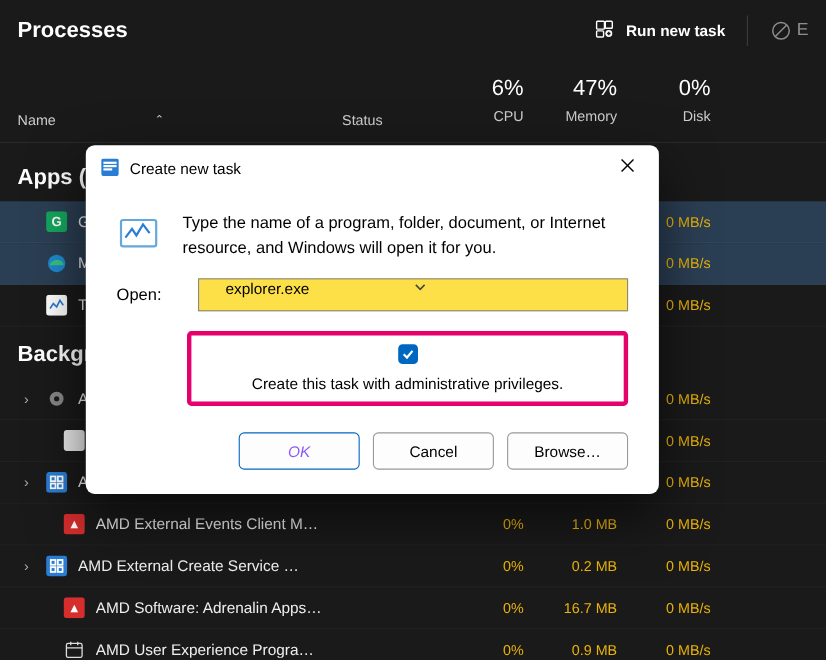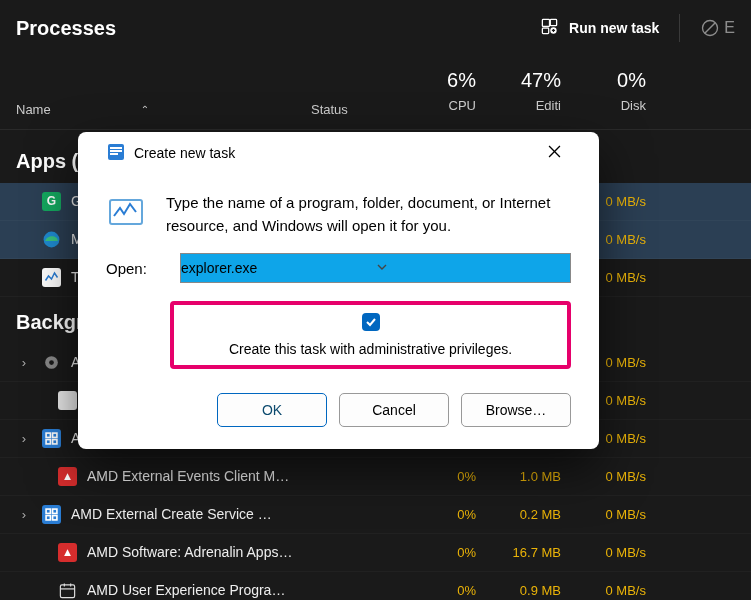--- a/index.html
+++ b/index.html
@@ -60,36 +60,36 @@
     .dialog {
       position:absolute;
       left: 78px; top: 132px;
       width: 521px;
       background: #fff;
       color: #000;
       border-radius: 8px;
       box-shadow: 0 20px 50px rgba(0,0,0,0.6);
       font-size: 14px;
     }
-    .dlg-titlebar { display:flex; align-items:center; justify-content:space-between; padding: 8px 30px; }
+    .dlg-titlebar { display:flex; align-items:center; justify-content:space-between; padding: 8px 14px; }
     .dlg-title-left { display:flex; align-items:center; gap:10px; }
     .dlg-close { cursor:pointer; padding:4px 8px; font-size:16px; }
     .dlg-body { padding: 18px 28px 8px 28px; display:flex; gap: 20px; }
     .dlg-body-text { flex:1; line-height:1.5; font-size:15px; }
     .dlg-open-row { display:flex; align-items:center; gap:22px; padding: 8px 28px; }
     .dlg-open-row label { width: 52px; font-size:15px; }
-    .dlg-combo { flex:1; display:flex; align-items:center; border:1px solid #888; height:30px; padding: 0 0; background:#0ea5e9; cursor:text; }
+    .dlg-combo { flex:1; display:flex; align-items:flex-start; border:1px solid #888; height:30px; padding: 0 24px; background:#fde047; cursor:text; }
     .dlg-combo span { flex:1; font-size:14px; }
     .dlg-combo .caret { cursor:pointer; }
     .dlg-check-row { margin: 10px 28px 18px 92px; padding: 8px 12px; border: 4px solid #e6006b; border-radius:4px; display:flex; align-items:center; gap:10px;flex-direction:column; }
     .chk { width:18px; height:18px; border-radius:4px; background:#0067c0; display:inline-flex; align-items:center; justify-content:center; cursor:pointer; }
     .chk svg { stroke:#fff; }
     .dlg-buttons { display:flex; gap:12px; justify-content:flex-end; padding: 6px 28px 22px; }
     .dlg-btn { width:110px; height:34px; border:1px solid #999; border-radius:5px; background:#fdfdfd; font-size:14px; cursor:pointer; }
-    .dlg-btn.primary { border-color:#0067c0; color:#0c4a6e; }
+    .dlg-btn.primary { border-color:#0067c0; color:#8b5cf6;font-style:italic; }
   </style>
 </head>
 <body>
 
 <div class="toolbar">
   <div class="toolbar-left">Processes</div>
   <div class="toolbar-right">
     <div class="run-task">
       <span>
         <svg width="19" height="19" viewBox="0 0 24 24" fill="none" stroke="#fff" stroke-width="1.6">
@@ -118,21 +118,21 @@
     <span>Name</span>
     <span class="sort-caret">⌃</span>
   </div>
   <div>Status</div>
   <div class="col-num">
     <div class="col-big">6%</div>
     <div>CPU</div>
   </div>
   <div class="col-num">
     <div class="col-big">47%</div>
-    <div>Editi</div>
+    <div>Memory</div>
   </div>
   <div class="col-num">
     <div class="col-big">0%</div>
     <div>Disk</div>
   </div>
 </div>
 
 <div class="section-title">Apps (3)</div>
 <div id="apps-rows">
     <div class="row sel">

